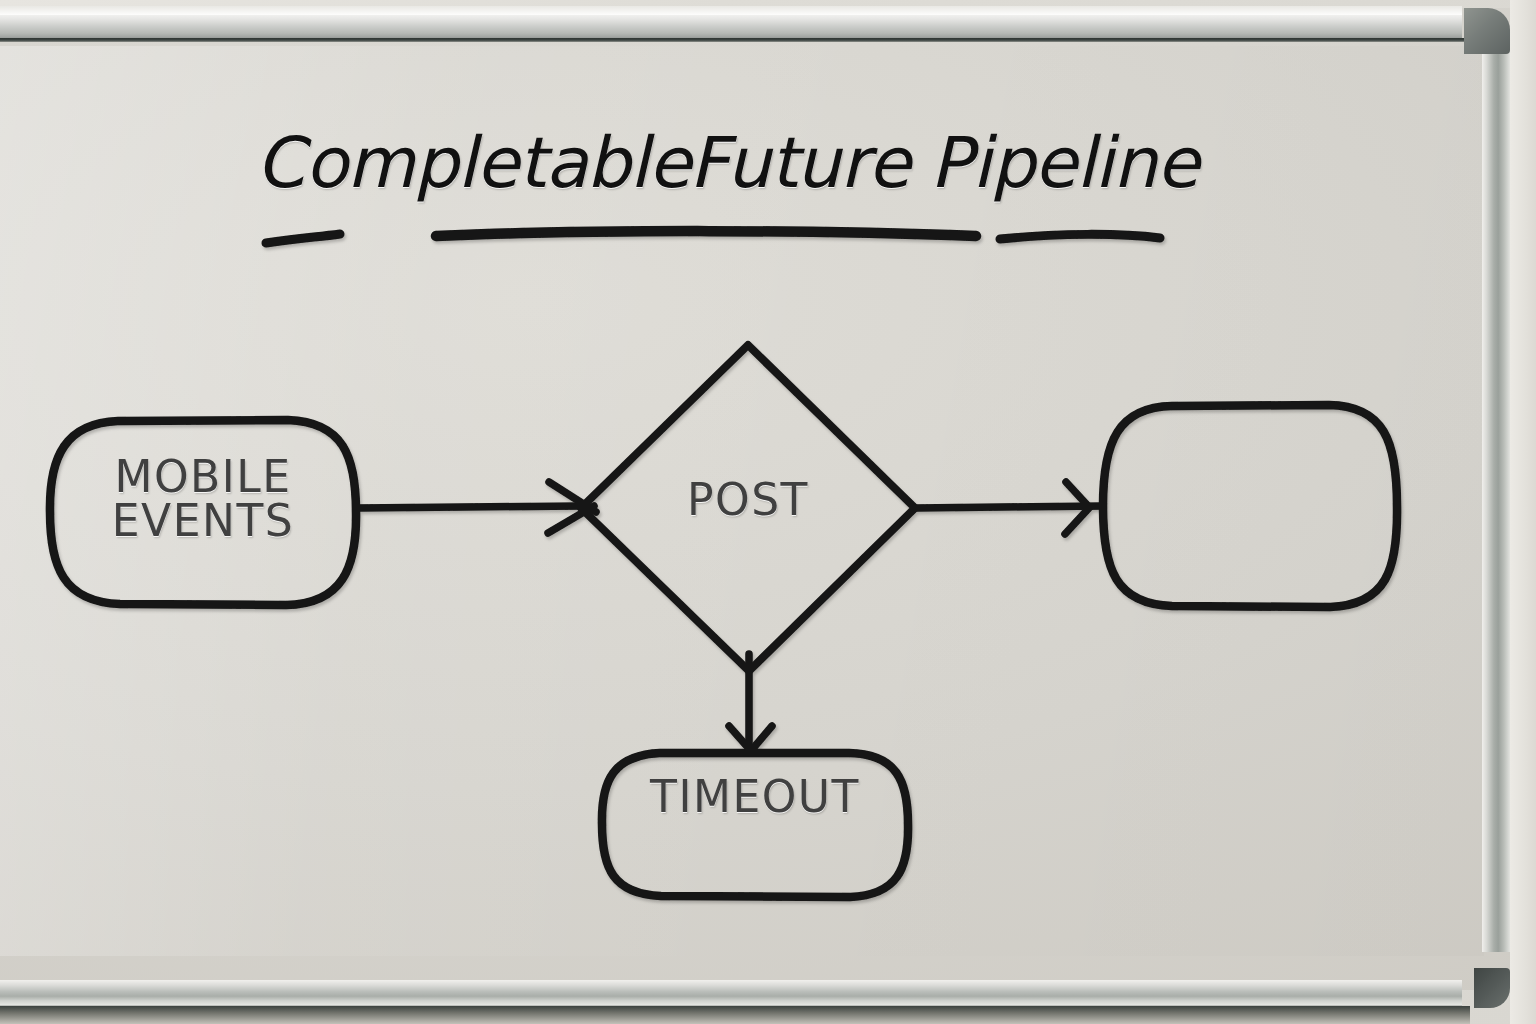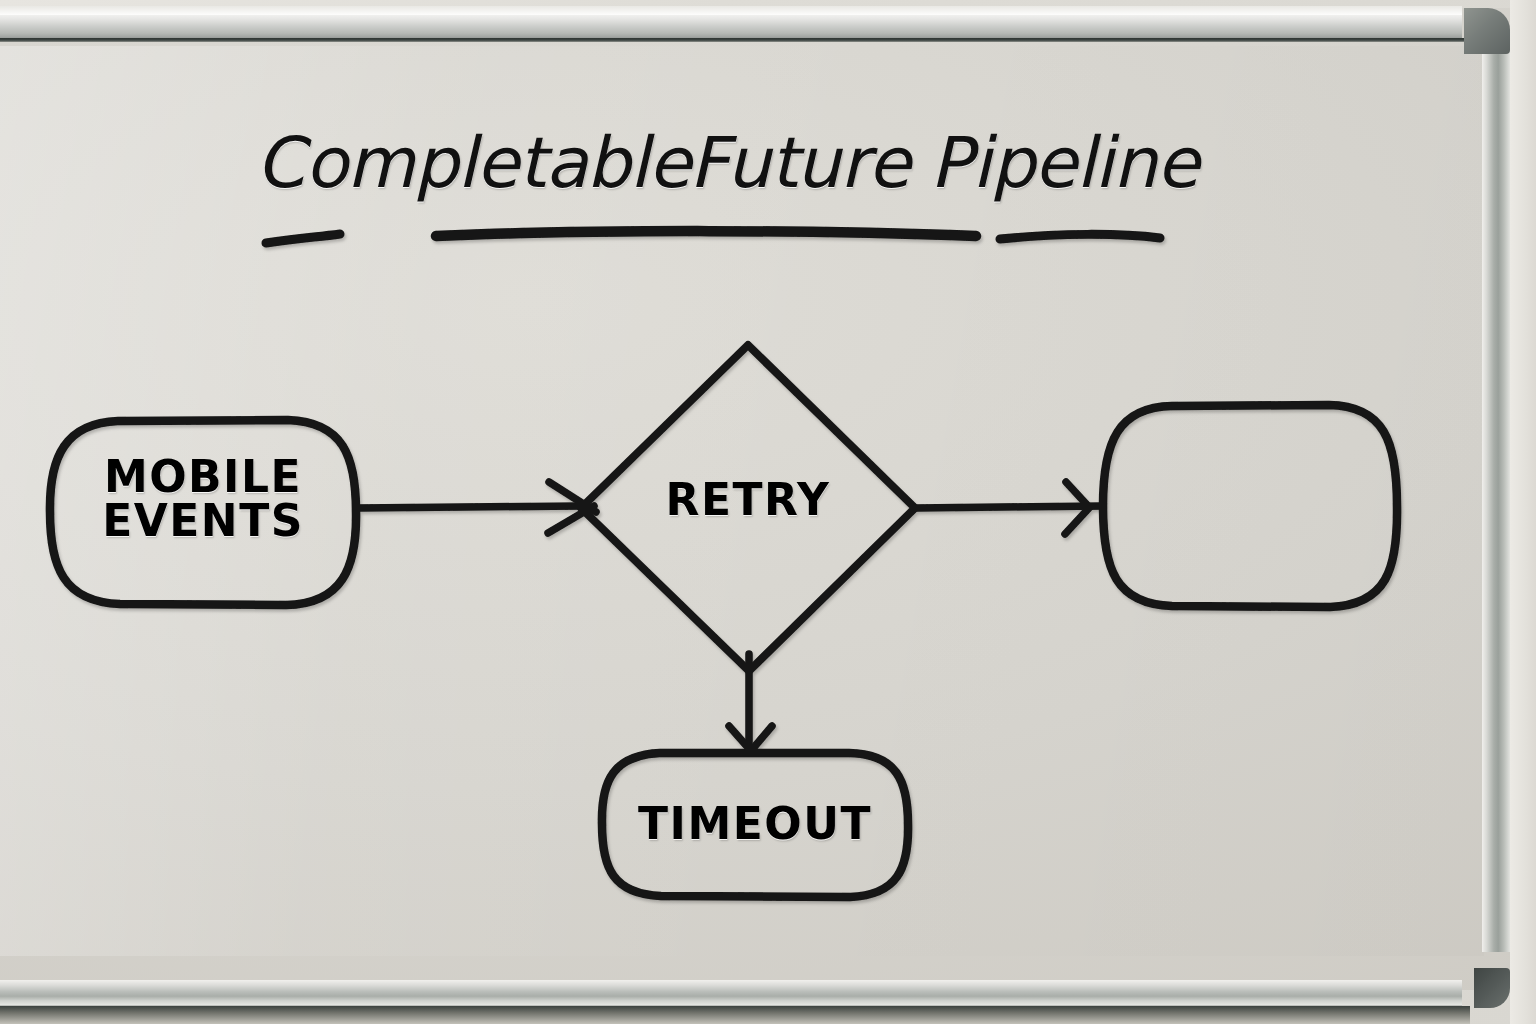--- a/index.html
+++ b/index.html
@@ -195,29 +195,29 @@
     letter-spacing: -1px;
     font-style: italic;
     font-weight: 500;
     color: #111111;
     text-align: left;
     transform: skewX(-2deg);
   }
 
   .node-label {
     font-size: 44px;
-    font-weight: 700;
+    font-weight: 400;
     letter-spacing: 1.5px;
-    color: #000000;
+    color: #404040;
   }
 
   .lbl-mobile  { left: 48px;   top: 455px;  width: 310px; }
   .lbl-retry   { left: 618px;  top: 478px;  width: 260px; }
   .lbl-post    { left: 1108px; top: 455px;  width: 288px; }
-  .lbl-timeout { left: 600px;  top: 802px;  width: 310px; }
+  .lbl-timeout { left: 600px;  top: 775px;  width: 310px; }
 </style>
 </head>
 <body>
 
 <div id="scene">
 
   <div class="wall"></div>
 
   <div class="board">
     <div class="board-sheen"></div>
@@ -308,18 +308,18 @@
         <path d="M 772 726 L 750 752"></path>
       </g>
     </g>
   </svg>
 
   <div class="ink-text title">CompletableFuture Pipeline</div>
 
   <div class="ink-text node-label lbl-mobile">MOBILE
 EVENTS</div>
 
-  <div class="ink-text node-label lbl-retry">RETRY</div>
+  <div class="ink-text node-label lbl-retry">POST</div>
 
 
   <div class="ink-text node-label lbl-timeout">TIMEOUT</div>
 
 </div>
 
 </body></html>

